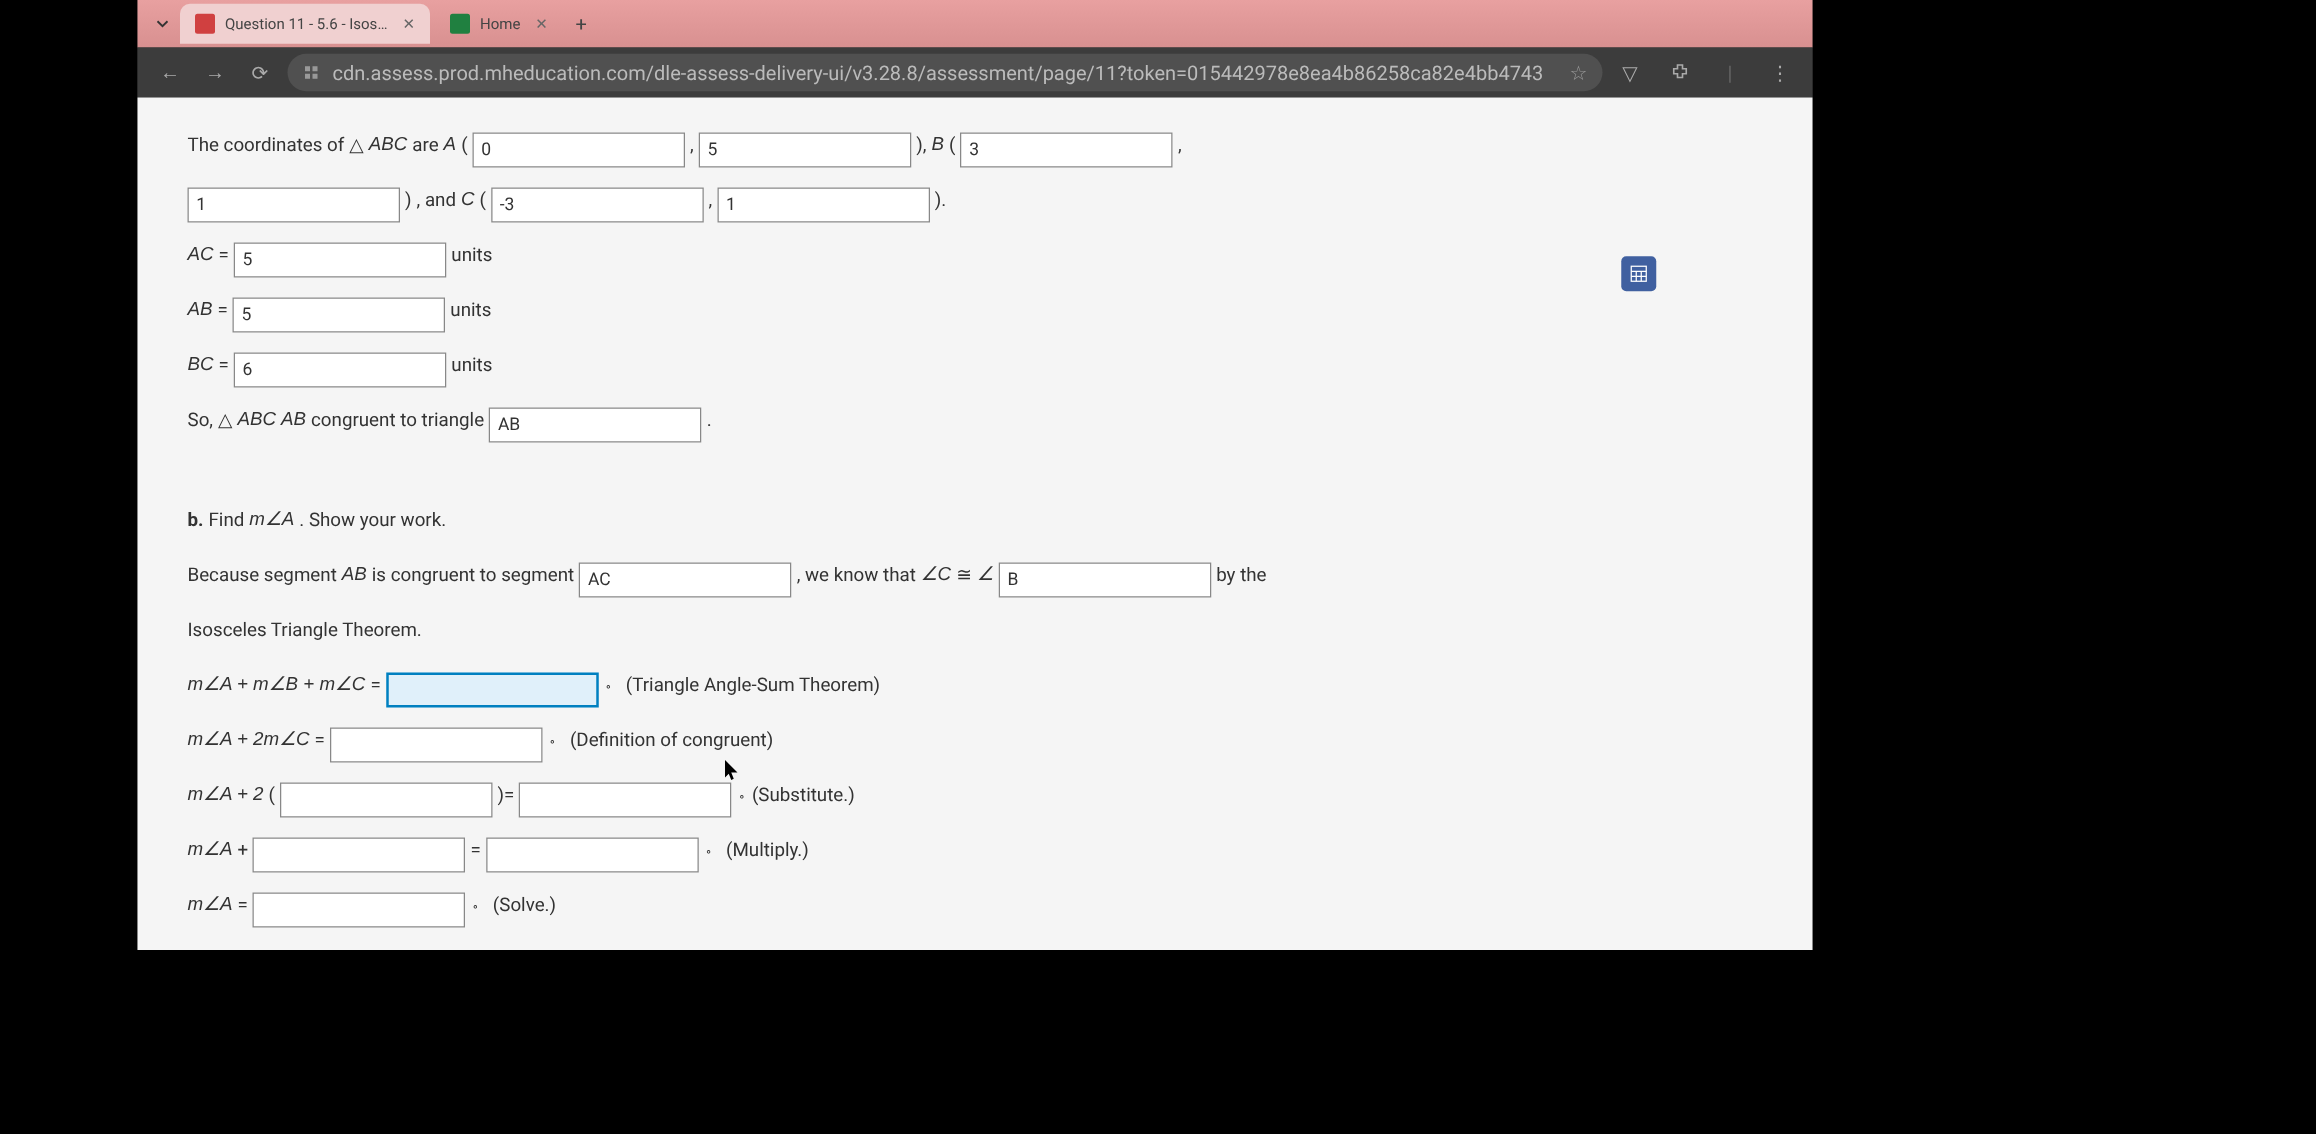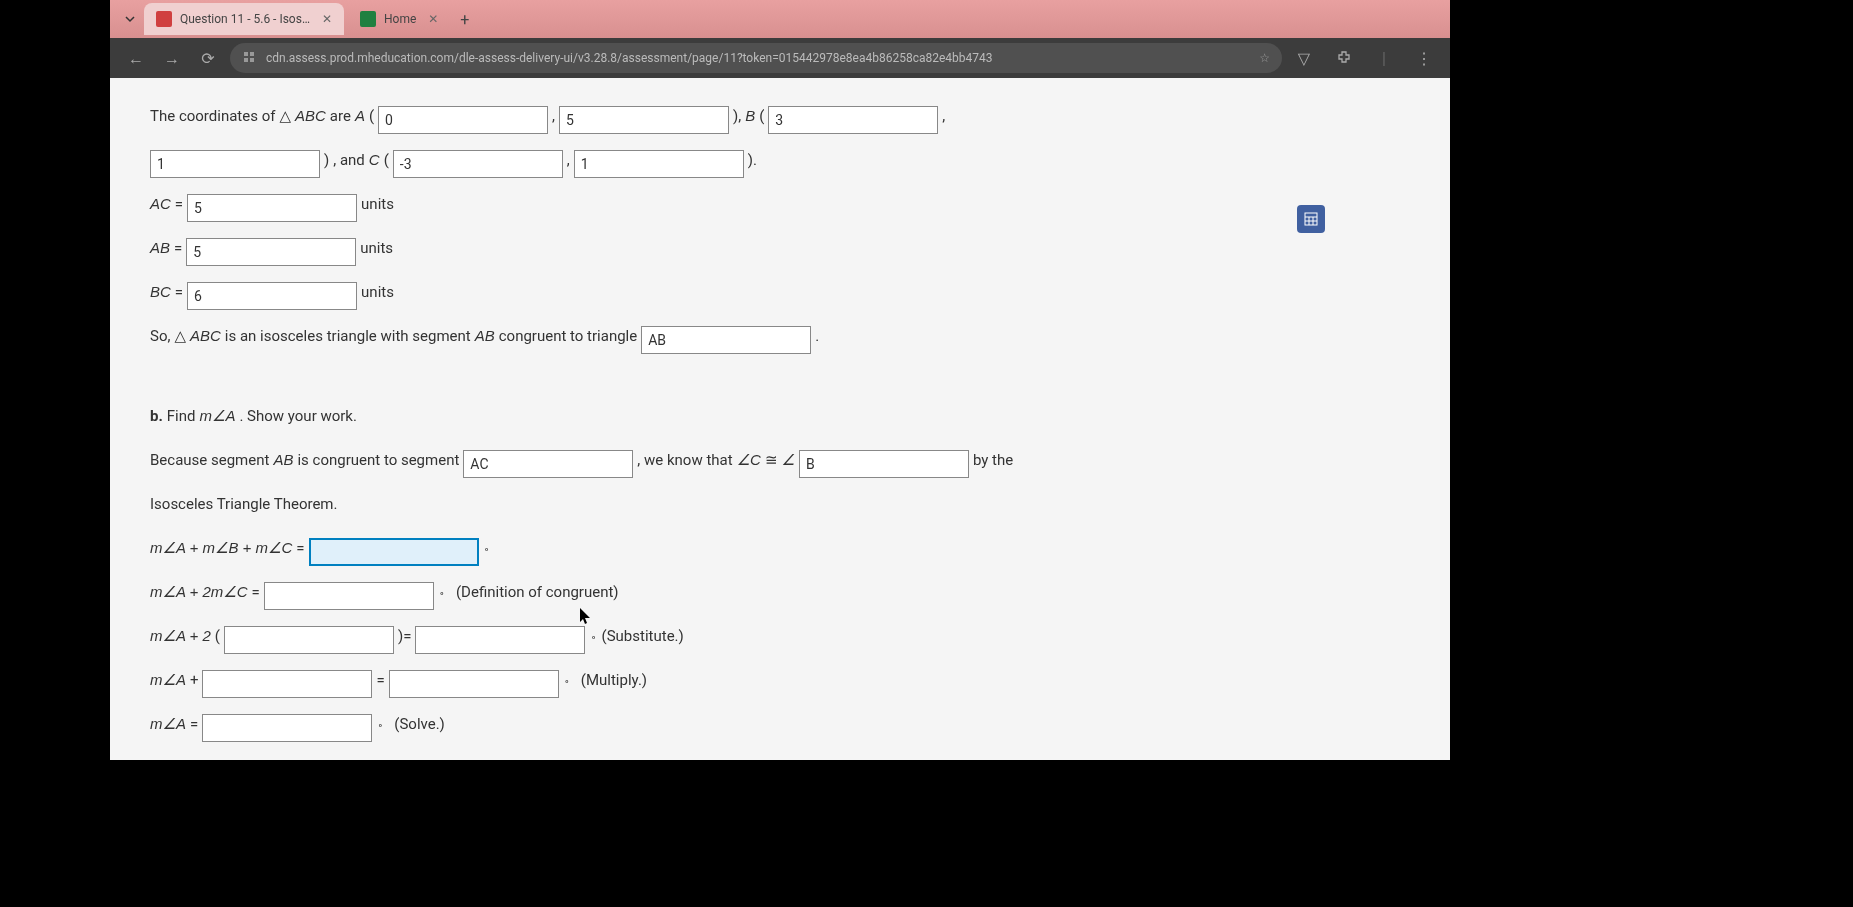--- a/index.html
+++ b/index.html
@@ -115,21 +115,21 @@
     
     .url-bar {
       flex: 1;
       height: 30px;
       background: #505050;
       border-radius: 15px;
       display: flex;
       align-items: center;
       padding: 0 12px;
       color: #bbb;
-      font-size: 12px;
+      font-size: 16px;
       gap: 8px;
     }
     
     .site-icon {
       width: 16px;
       height: 16px;
       color: #999;
     }
     
     .url-text {
@@ -334,21 +334,20 @@
         <span class="math">BC</span>
         <span>=</span>
         <input class="input-box w-med" value="6" style="">
         <span>units</span>
       </div>
 
       <div class="line">
         <span>So,</span>
         <span class="triangle">△</span>
         <span class="math">ABC</span>
-        <span>is an isosceles triangle with segment</span>
         <span class="math">AB</span>
         <span>congruent to triangle</span>
         <input class="input-box w-med" value="AB" style="">
         <span>.</span>
       </div>
 
       <div class="line" style="margin-top:24px">
         <span class="part-b">b.</span>
         <span>Find</span>
         <span class="math">m∠A</span>
@@ -370,20 +369,21 @@
 
       <div class="line">
         <span>Isosceles Triangle Theorem.</span>
       </div>
 
       <div class="line">
         <span class="math">m∠A + m∠B + m∠C</span>
         <span>=</span>
         <input class="input-box focused w-med" style="">
         <span class="deg">°</span>
+        <span style="margin-left:8px">(Triangle Angle-Sum Theorem)</span>
       </div>
 
       <div class="line">
         <span class="math">m∠A + 2m∠C</span>
         <span>=</span>
         <input class="input-box w-med" style="">
         <span class="deg">°</span>
         <span style="margin-left:8px">(Definition of congruent)</span>
       </div>
 

